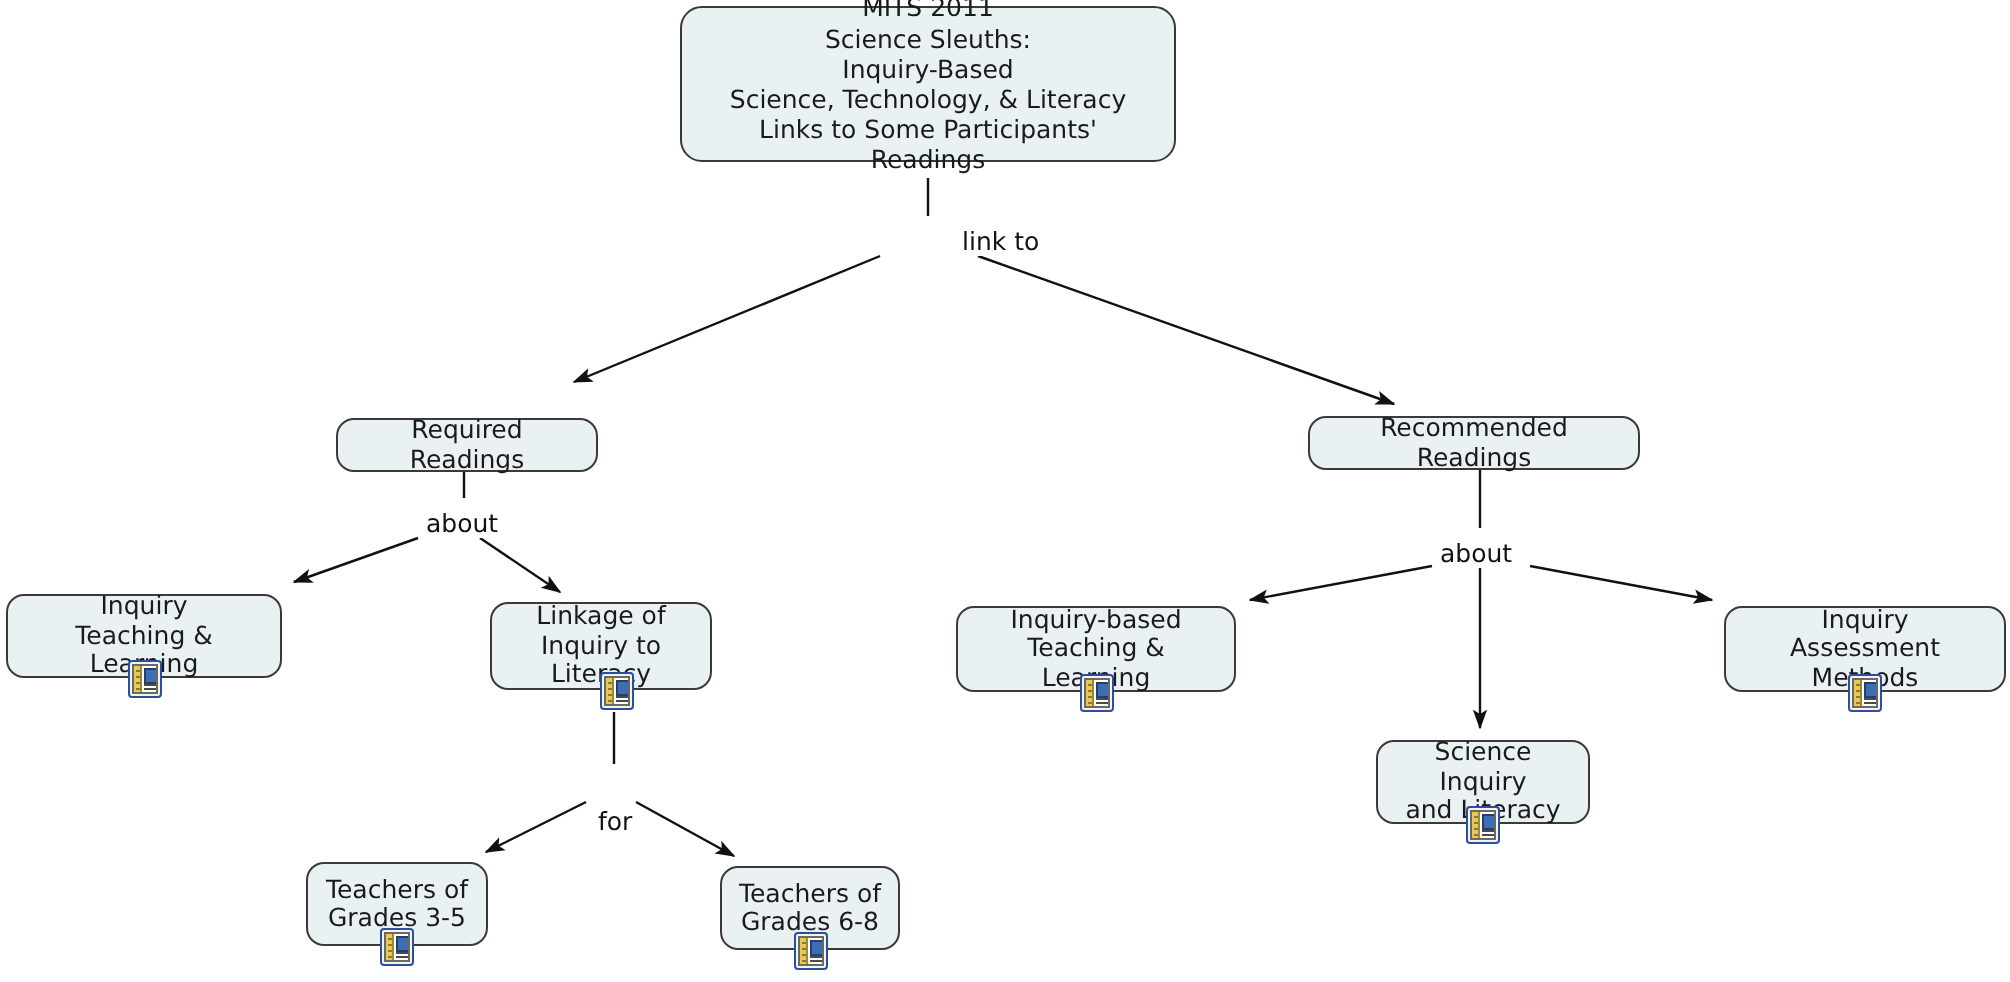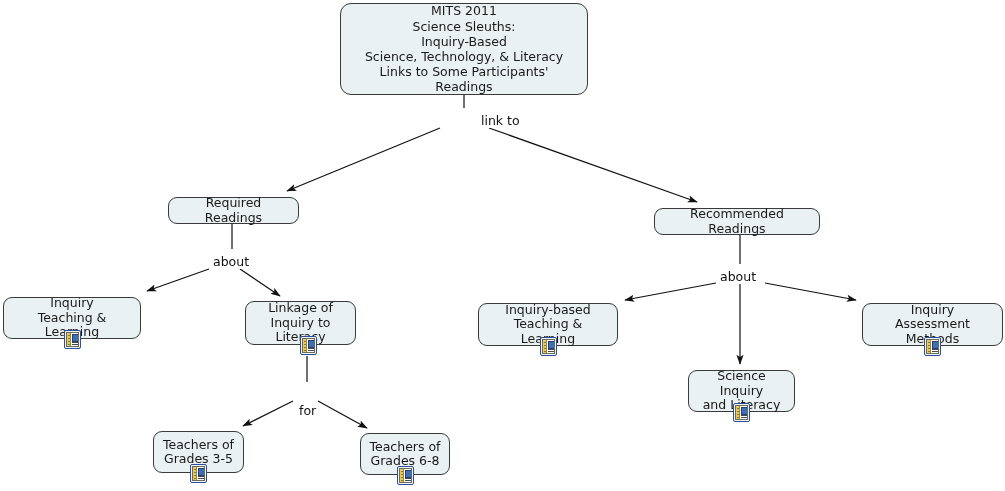--- a/index.html
+++ b/index.html
@@ -144,27 +144,27 @@
 
     <line x1="740" y1="235" x2="740" y2="264" stroke="#111111" stroke-width="1.2"></line>
 
     <line x1="716" y1="283" x2="625" y2="300" stroke="#111111" stroke-width="1.2" marker-end="url(#ah)"></line>
 
     <line x1="740" y1="284" x2="740" y2="364" stroke="#111111" stroke-width="1.2" marker-end="url(#ah)"></line>
 
     <line x1="765" y1="283" x2="856" y2="300" stroke="#111111" stroke-width="1.2" marker-end="url(#ah)"></line>
   </svg>
 
-  <div class="node root" style="left: 340px; top: 3px; width: 248px; height: 92px;">MITS 2011
+  <div class="node root" style="left: 340px; top: 3px; width: 248px; height: 78px;">MITS 2011
 Science Sleuths:
 Inquiry-Based
 Science, Technology, &amp; Literacy
 Links to Some Participants' Readings</div>
 
-  <div class="node" style="left: 168px; top: 197px; width: 131px; height: 27px;">Required Readings</div>
+  <div class="node" style="left: 168px; top: 209px; width: 131px; height: 27px;">Required Readings</div>
 
   <div class="node" style="left: 654px; top: 208px; width: 166px; height: 27px; text-align: center;">Recommended Readings</div>
 
   <div class="node" style="left: 3px; top: 297px; width: 138px; height: 42px;">Inquiry
 Teaching &amp; Learning</div>
 
   <div class="node" style="left: 245px; top: 301px; width: 111px; height: 44px;">Linkage of
 Inquiry to Literacy</div>
 
   <div class="node" style="left: 153px; top: 431px; width: 91px; height: 42px;">Teachers of

